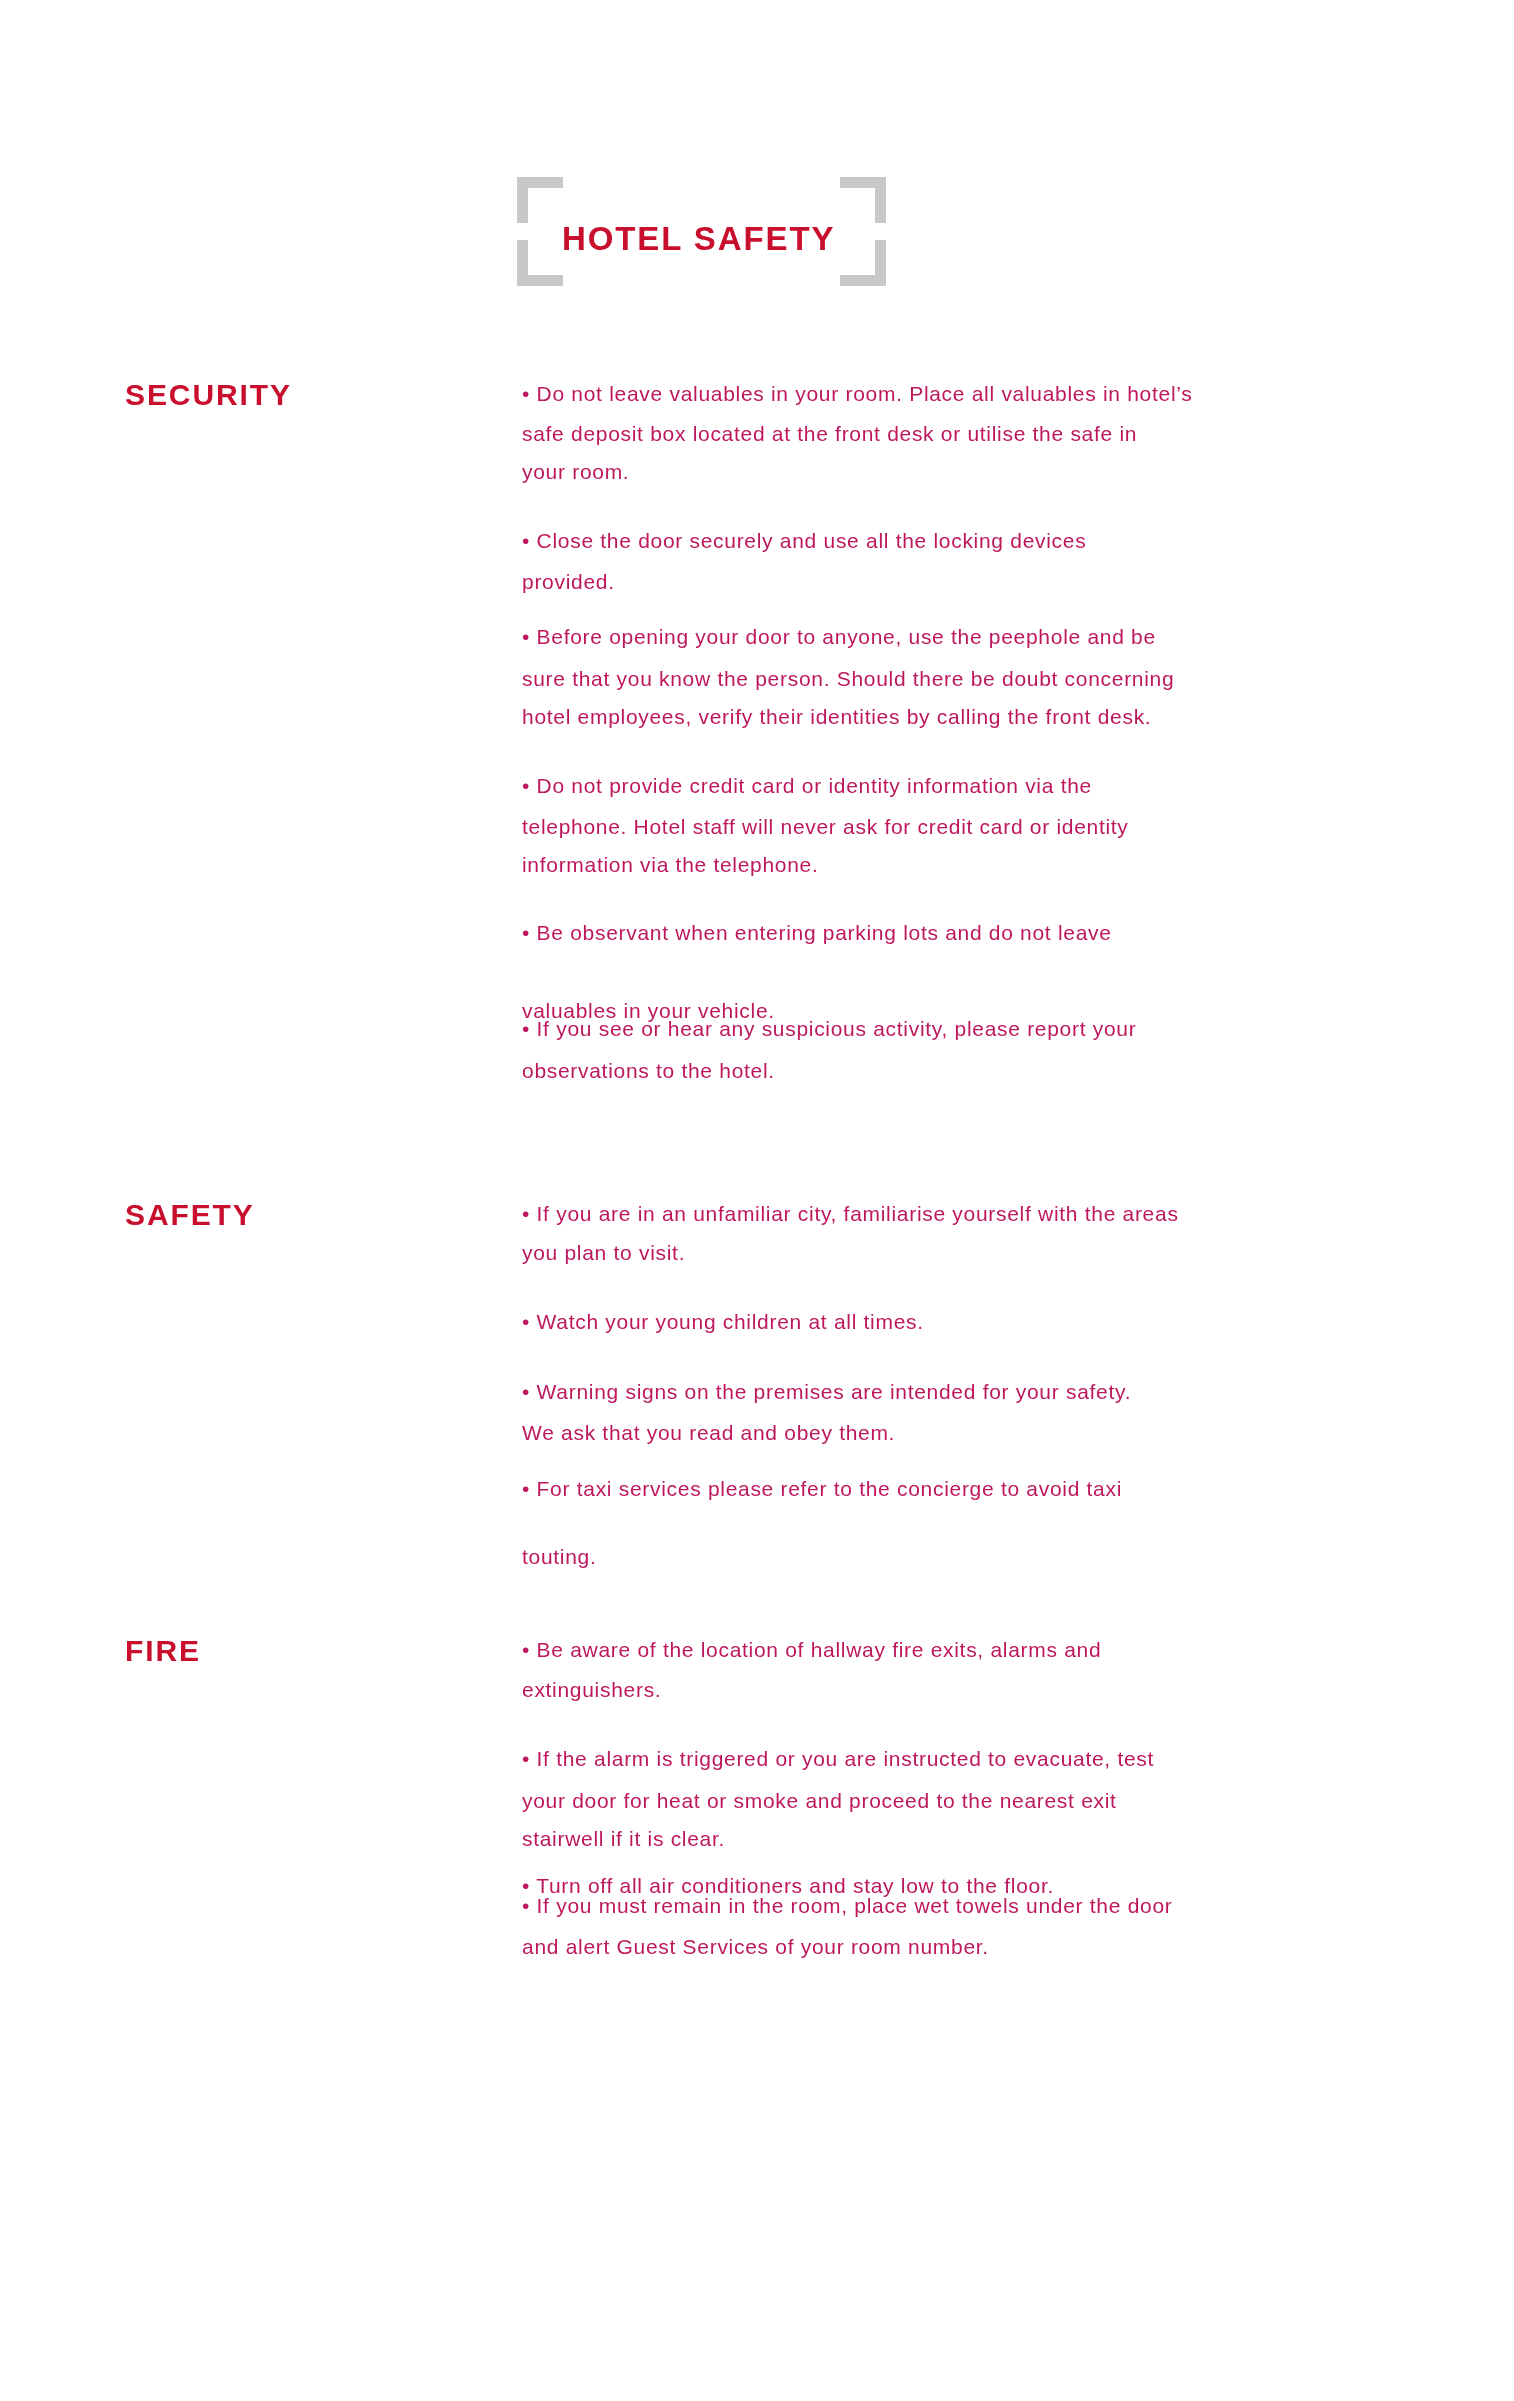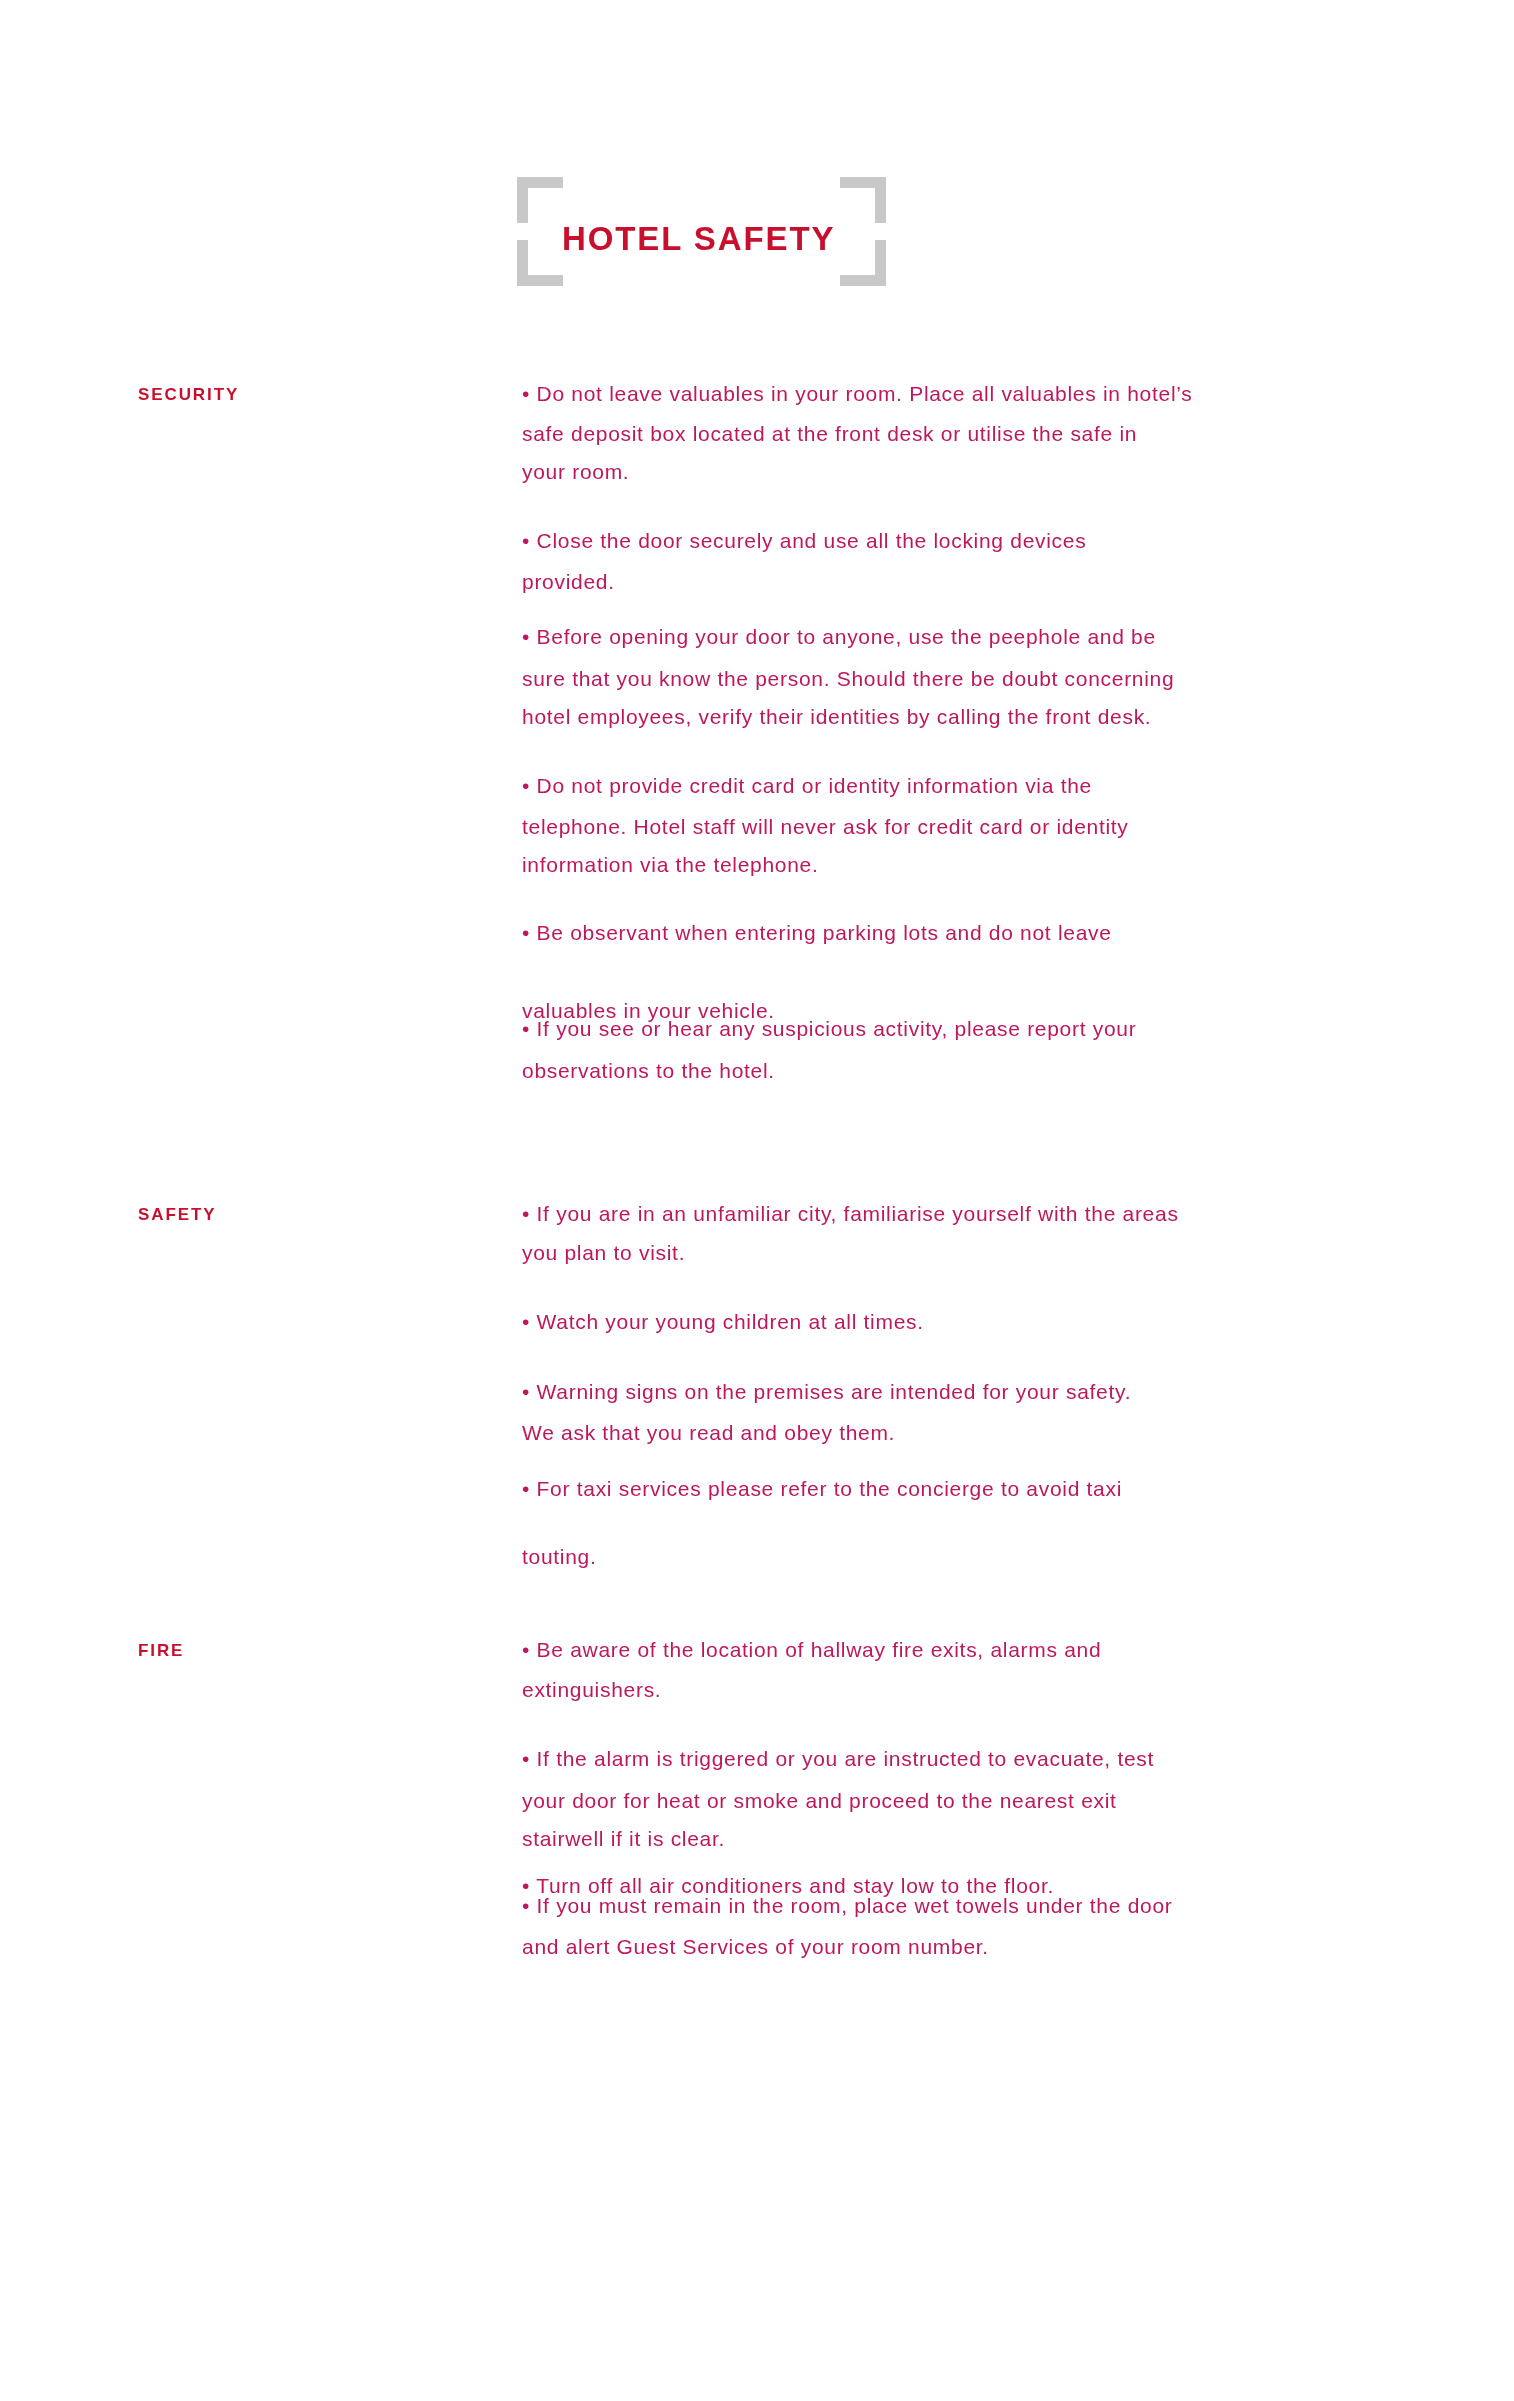--- a/index.html
+++ b/index.html
@@ -5,22 +5,22 @@
   html, body { margin: 0; padding: 0; background: #ffffff; }
   body { width: 1515px; height: 2401px; position: relative; overflow: hidden; }
   .page { position: absolute; left: 0; top: 0; width: 1515px; height: 1867px; background: #ffffff; }
   .bracket { position: absolute; background: #c8c8c8; }
   .title {
     position: absolute; left: 562px; top: 222px; height: 34px; line-height: 34px;
     font-family: "Liberation Sans", sans-serif; font-weight: bold; font-size: 33px;
     letter-spacing: 1.9px; color: #c8102e; white-space: nowrap;
   }
   .label {
-    position: absolute; left: 138px; height: 23px; line-height: 23px;
-    font-family: "Liberation Sans", sans-serif; font-weight: bold; font-size: 17px;
+    position: absolute; left: 125px; height: 23px; line-height: 23px;
+    font-family: "Liberation Sans", sans-serif; font-weight: bold; font-size: 30px;
     letter-spacing: 1.9px; color: #c8102e; white-space: nowrap;
   }
   .line {
     position: absolute; left: 522px; height: 24px; line-height: 24px;
     font-family: "Liberation Sans", sans-serif; font-size: 21px;
     letter-spacing: 0.7px; color: #be185d; white-space: nowrap;
   }
 </style>
 </head>
 <body>

